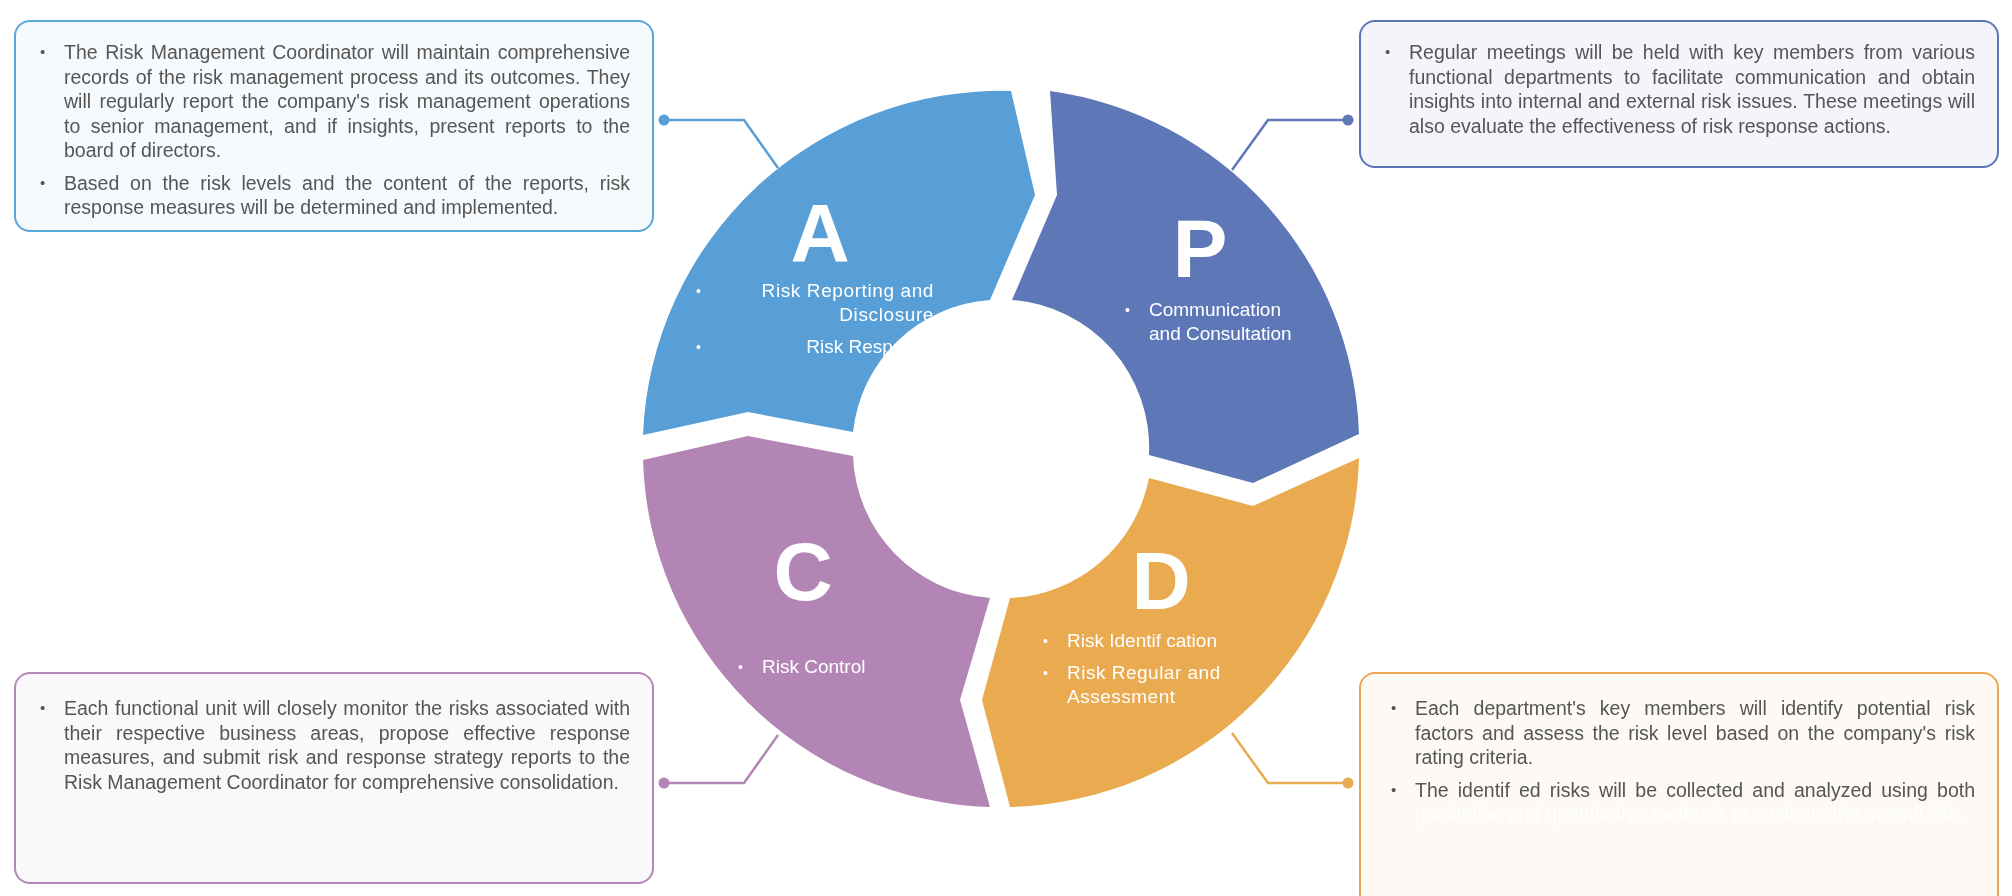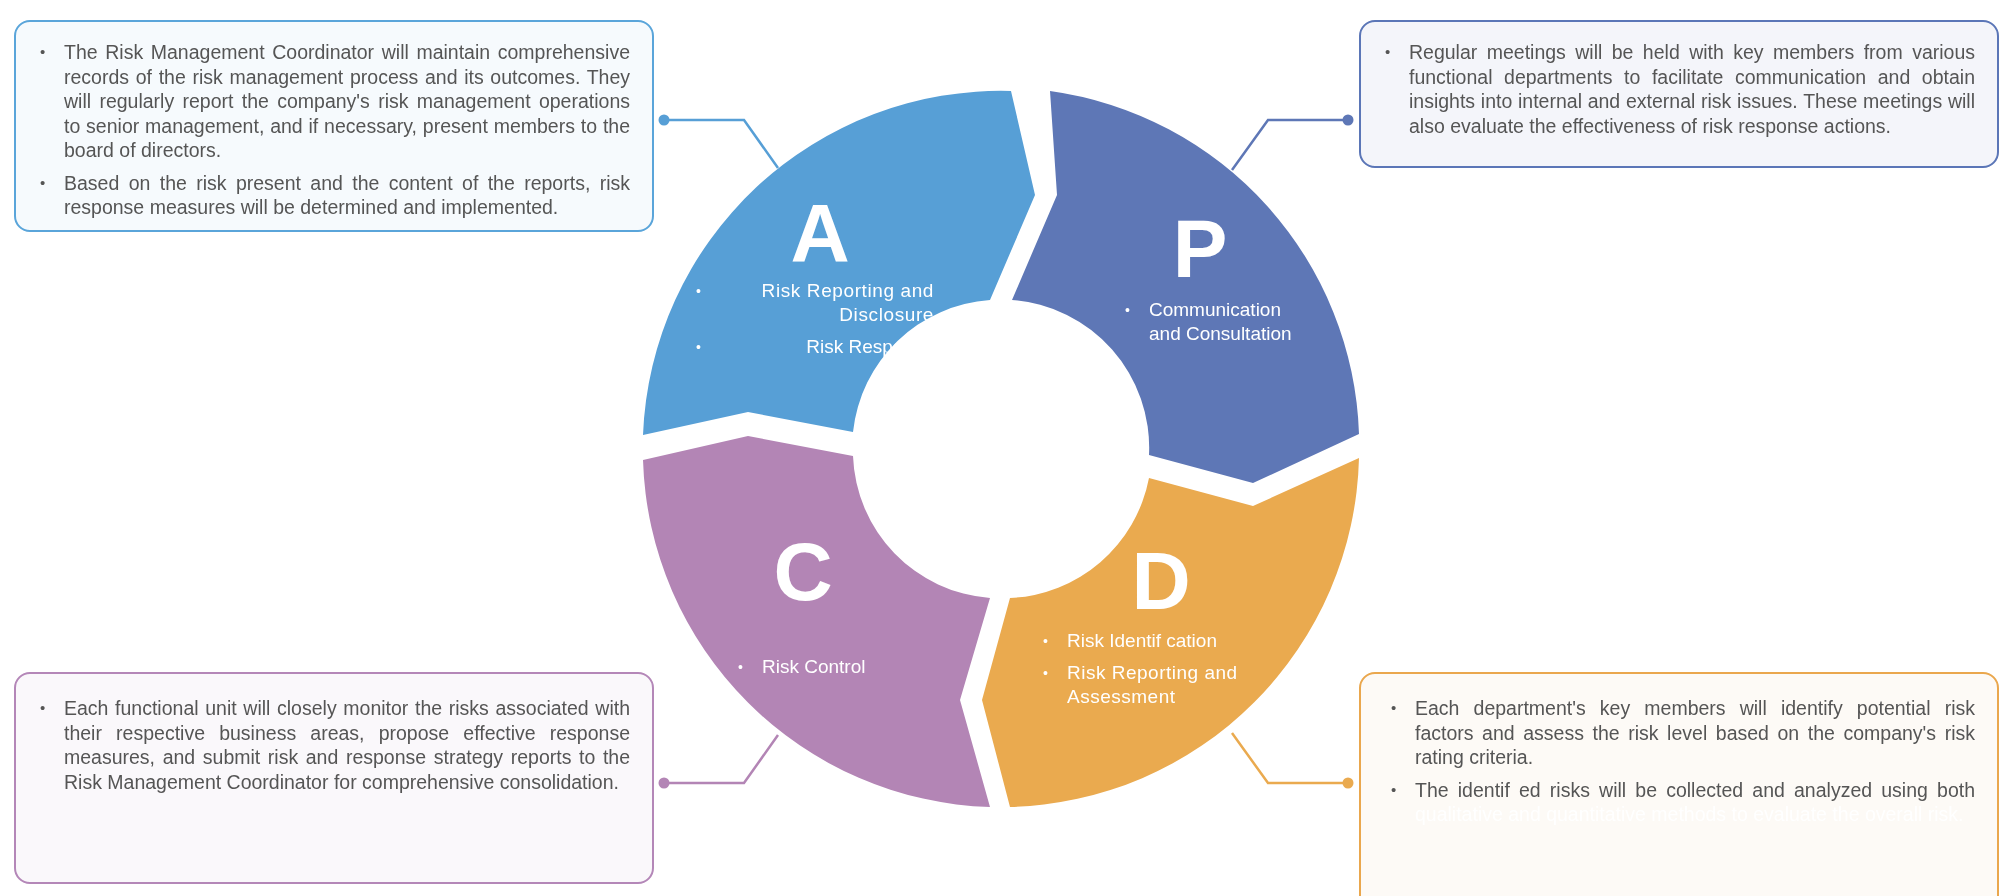--- a/index.html
+++ b/index.html
@@ -21,22 +21,22 @@
   .seg-list { position: absolute; color: #ffffff; font-size: 19px; line-height: 24px; }
   .seg-list ul { margin: 0; padding: 0 0 0 26px; list-style: none; }
   .seg-list li { position: relative; margin-bottom: 8px; }
   .seg-list li::before { content: "\2022"; position: absolute; left: -24px; font-size: 14px; }
 </style>
 </head>
 <body>
 
 <div class="box" id="box-a">
   <ul>
-    <li>The Risk Management Coordinator will maintain comprehensive records of the risk management process and its outcomes. They will regularly report the company's risk management operations to senior management, and if necessary, present members to the board of directors.</li>
-    <li>Based on the risk present and the content of the reports, risk response measures will be determined and implemented.</li>
+    <li>The Risk Management Coordinator will maintain comprehensive records of the risk management process and its outcomes. They will regularly report the company's risk management operations to senior management, and if insights, present reports to the board of directors.</li>
+    <li>Based on the risk levels and the content of the reports, risk response measures will be determined and implemented.</li>
   </ul>
 </div>
 
 <div class="box" id="box-p">
   <ul>
     <li>Regular meetings will be held with key members from various functional departments to facilitate communication and obtain insights into internal and external risk issues. These meetings will also evaluate the effectiveness of risk response actions.</li>
   </ul>
 </div>
 
 <div class="box" id="box-c">
@@ -90,15 +90,15 @@
 <div class="seg-list" style="left:736px; top:655px; width:200px;">
   <ul>
     <li>Risk Control</li>
   </ul>
 </div>
 
 <div class="seg-letter" style="left:1111px; top:540px;">D</div>
 <div class="seg-list" style="left:1041px; top:629px; width:220px;">
   <ul>
     <li>Risk Identif cation</li>
-    <li style="letter-spacing:0.5px;">Risk Reporting and Assessment</li>
+    <li style="letter-spacing:0.5px;">Risk Regular and Assessment</li>
   </ul>
 </div>
 
 </body></html>

